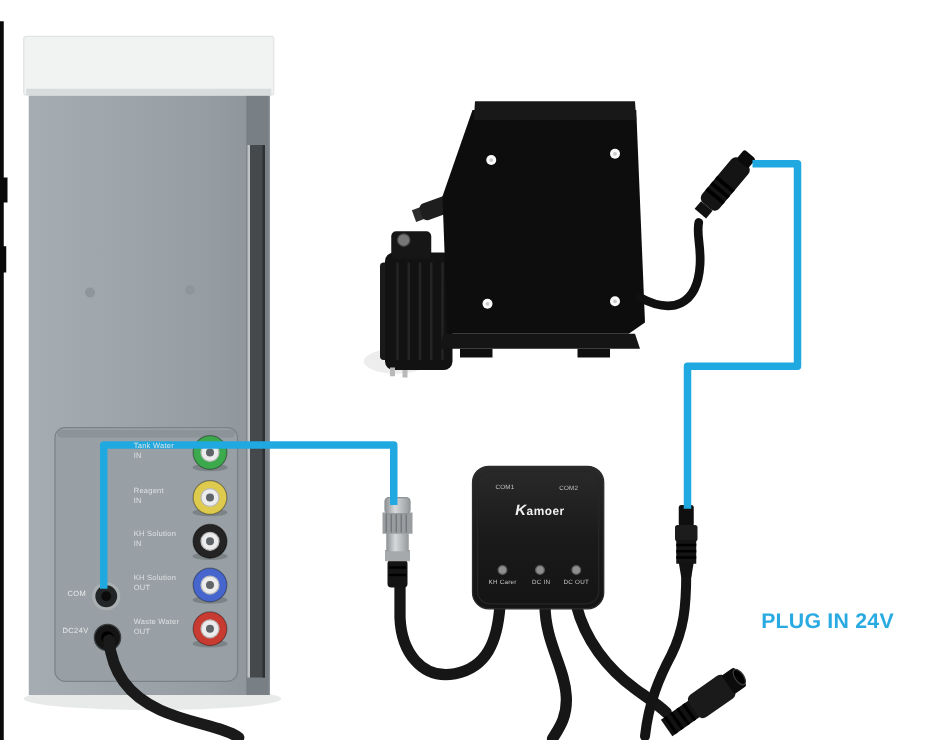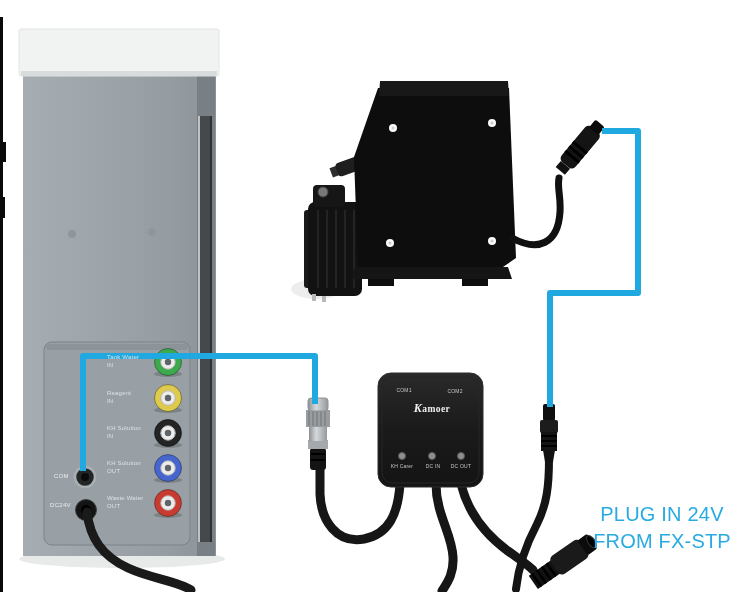--- a/index.html
+++ b/index.html
@@ -3,24 +3,24 @@
 <meta charset="utf-8">
 <style>
   html,body{margin:0;padding:0;background:#fff;}
   .stage{position:relative;width:742px;height:592px;background:#ffffff;overflow:hidden;
          font-family:"Liberation Sans", sans-serif;}
   .scene{position:absolute;left:0;top:0;}
   .lbl{position:absolute;color:#dde1e3;font-size:6px;line-height:7.5px;letter-spacing:.2px;}
   .lbl2{position:absolute;color:#e9eced;font-size:6px;line-height:7px;letter-spacing:.3px;}
   .boxlbl{position:absolute;color:#c6c6c6;font-size:5px;line-height:6px;text-align:center;letter-spacing:.2px;}
   .brand{position:absolute;left:401px;top:401px;width:62px;text-align:center;color:#f0f0f0;
-         font-size:9.5px;font-weight:bold;letter-spacing:.4px;font-family:Liberation Serif, serif;}
+         font-size:9.5px;font-weight:bold;letter-spacing:.4px;}
   .brand::first-letter{font-style:italic;font-size:12px;}
-  .note{position:absolute;left:582px;top:501px;width:160px;text-align:center;
-        font-weight:normal;font-size:20px;line-height:26.5px;letter-spacing:.2px;}
+  .note{position:absolute;left:582px;top:484px;width:160px;text-align:center;
+        font-weight:bold;font-size:17px;line-height:26.5px;letter-spacing:.2px;}
 </style>
 </head>
 <body>
 
 <div class="stage">
 
 <svg class="scene" width="742" height="592" viewBox="0 0 742 592">
   <defs>
     <linearGradient id="towerGrad" x1="0" y1="0" x2="1" y2="0">
       <stop offset="0" stop-color="#a6adb2"></stop>
@@ -199,16 +199,15 @@
 
 <div class="boxlbl" style="left:391px;top:387px;width:26px">COM1</div>
 <div class="boxlbl" style="left:442px;top:388px;width:26px">COM2</div>
 <div class="brand">Kamoer</div>
 <div class="boxlbl" style="left:382px;top:463px;width:40px">KH Carer</div>
 <div class="boxlbl" style="left:413px;top:463px;width:40px">DC IN</div>
 <div class="boxlbl" style="left:441px;top:463px;width:40px">DC OUT</div>
 
 <div class="note" style="color: rgb(41, 171, 226);">
   <div>PLUG IN 24V</div>
-  <div>FROM FX-STP</div>
 </div>
 
 </div>
 
 </body></html>

